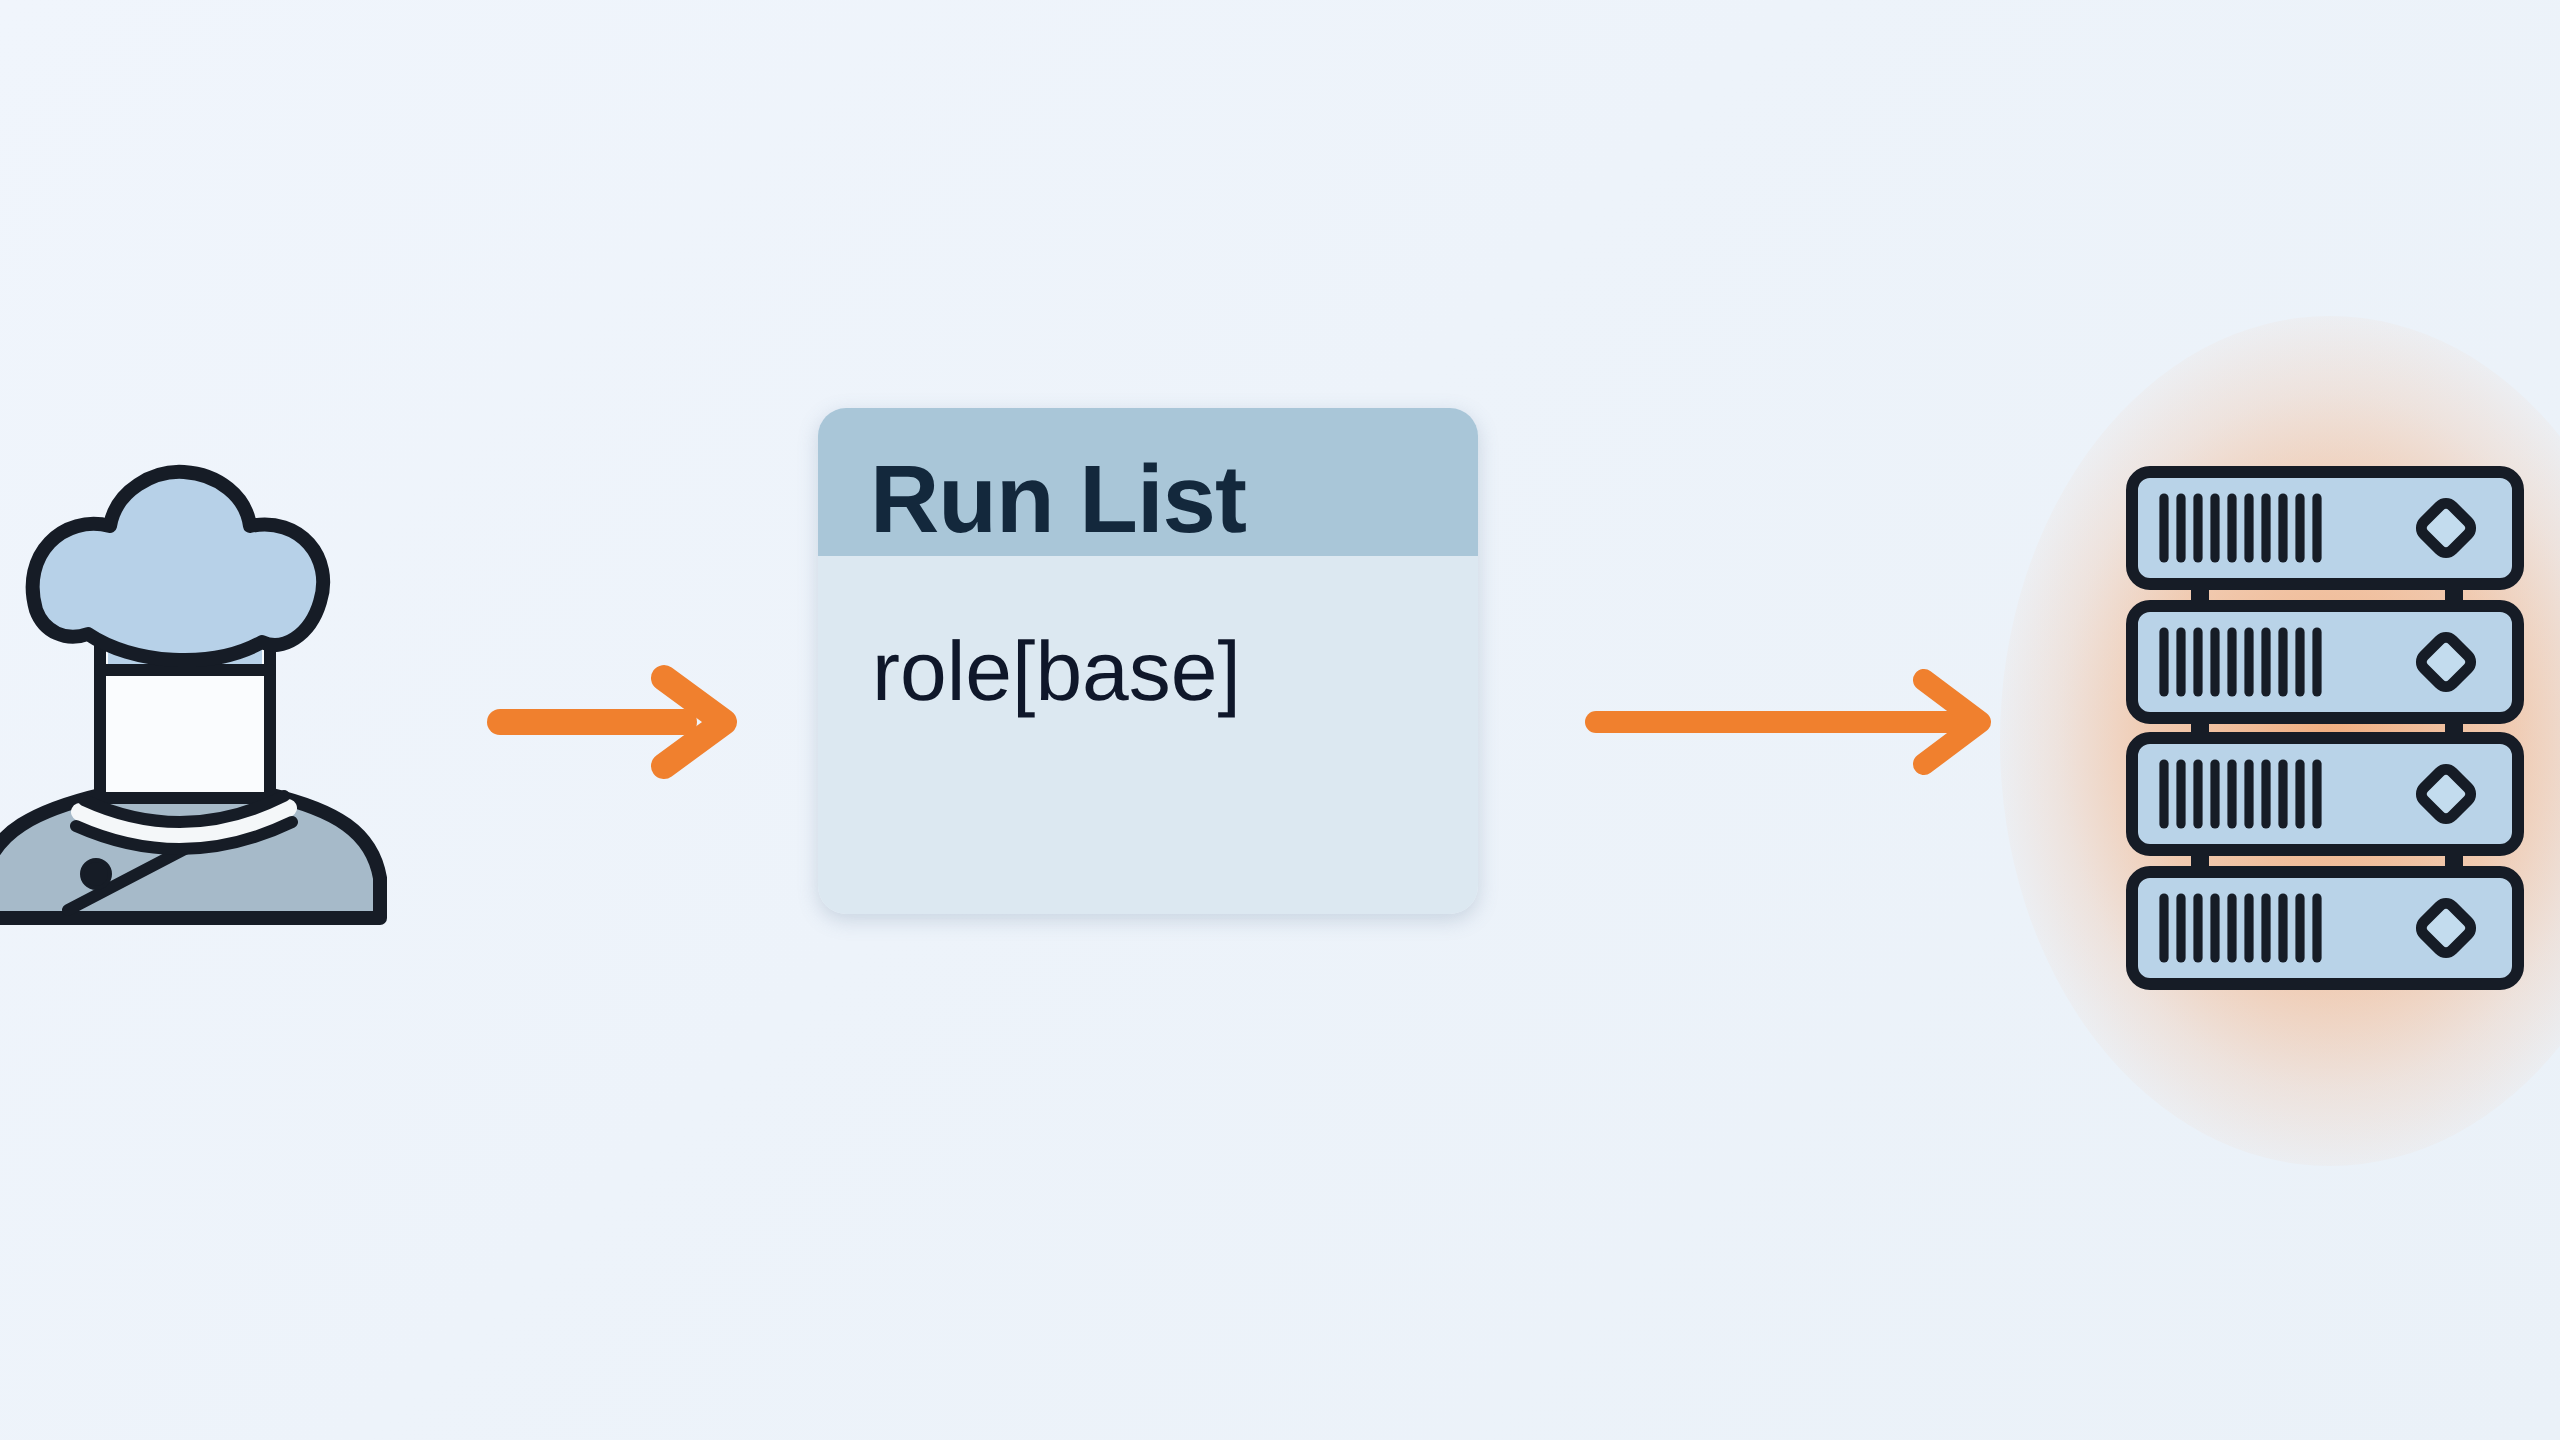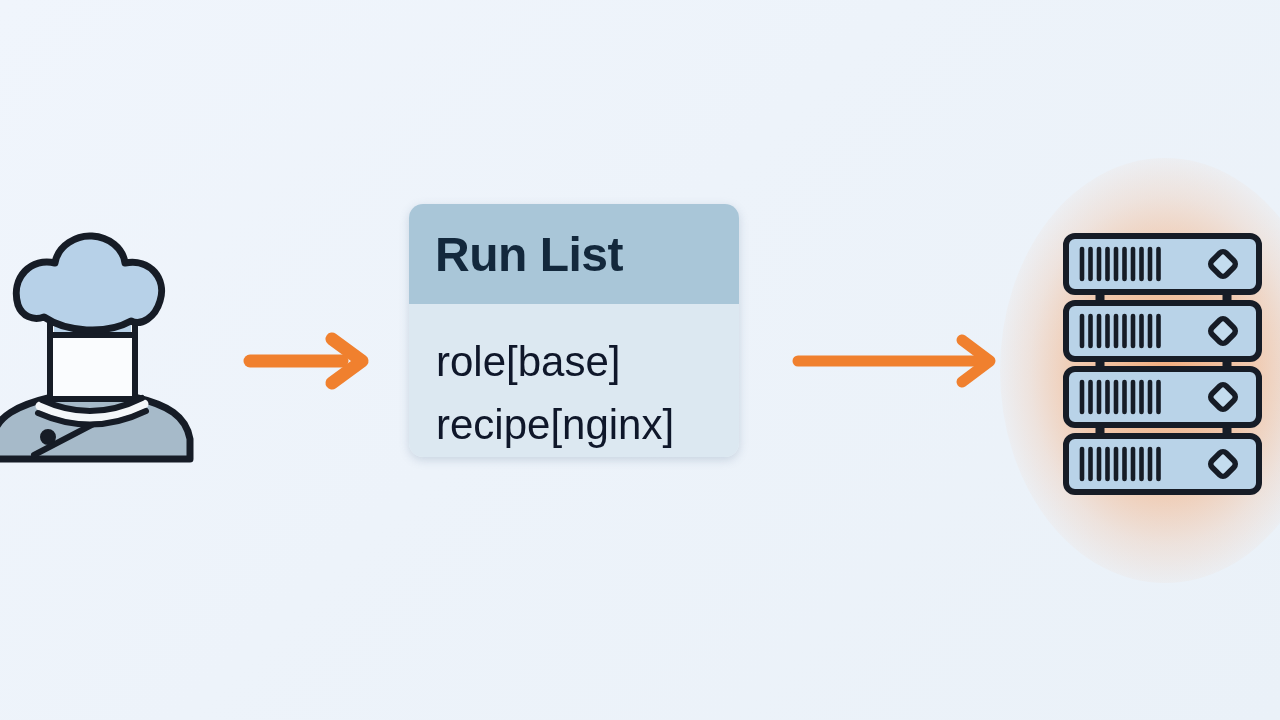--- a/index.html
+++ b/index.html
@@ -24,24 +24,24 @@
   .card {
     left: 409px; top: 204px;
     width: 330px; height: 253px;
     border-radius: 14px;
     box-shadow: 0 3px 10px rgba(90, 120, 150, 0.25);
     overflow: hidden;
     display: flex;
     flex-direction: column;
   }
   .card-header {
-    height: 100px;
+    height: 74px;
     background: #a9c6d8;
     display: flex;
-    align-items: center;
+    align-items: flex-end;
     padding-left: 26px;
   }
   .card-title {
     font-size: 48px;
     font-weight: bold;
     color: #13283c;
     letter-spacing: -0.5px;
   }
   .card-body {
     flex: 1;
@@ -110,21 +110,20 @@
       </g>
     </svg>
   </div>
 
   <div class="abs card">
     <div class="card-header">
       <span class="card-title">Run List</span>
     </div>
     <div class="card-body">
       <div class="run-item">role[base]</div>
-      <div class="run-item">recipe[nginx]</div>
     </div>
   </div>
 
   <div class="abs arrow2">
     <svg viewBox="0 0 210 64" width="210" height="64">
       <g stroke="#f0802e" stroke-width="11" stroke-linecap="round" stroke-linejoin="round" fill="none">
         <path d="M 8 32 H 190"></path>
         <path d="M 172 11 L 200 32 L 172 53"></path>
       </g>
     </svg>

